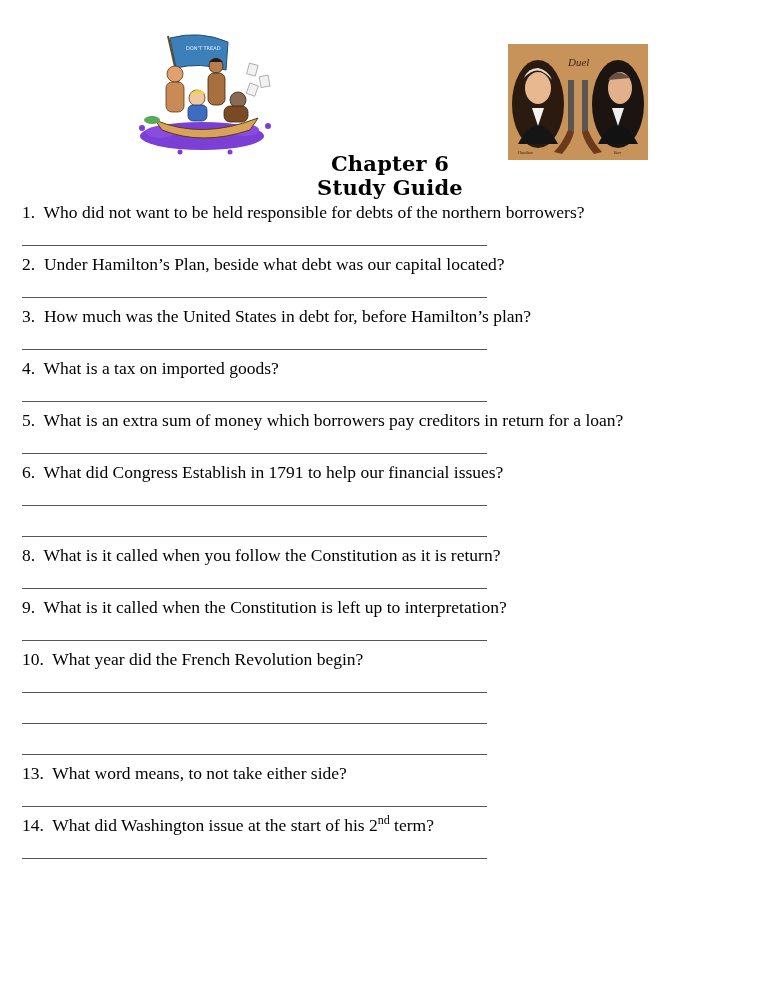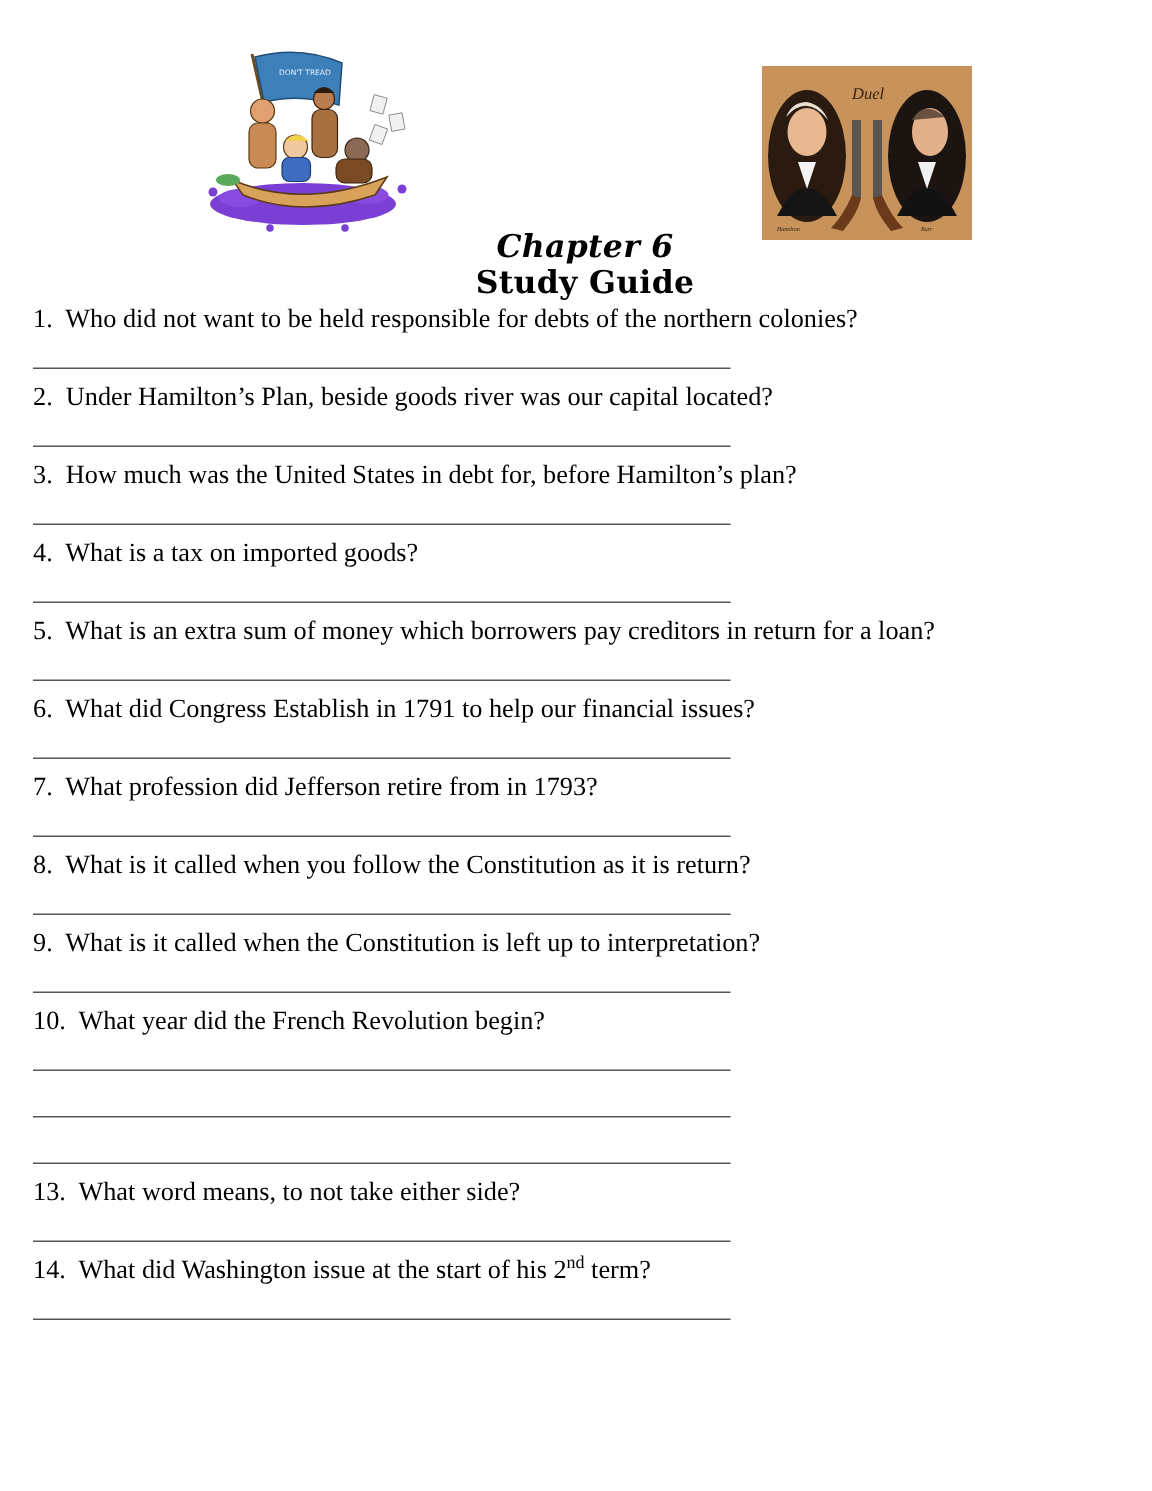--- a/index.html
+++ b/index.html
@@ -1,21 +1,21 @@
 <!DOCTYPE html>
 <html><head>
 <meta charset="utf-8">
 <style>
   html, body { margin: 0; padding: 0; background: #ffffff; }
   body { width: 768px; height: 994px; position: relative; overflow: hidden; font-family: "Liberation Serif", serif; color: #000; }
   .illus { position: absolute; text-align: center; }
   #cartoon { left: 120px; top: 28px; width: 165px; height: 130px; }
   #portraits { left: 508px; top: 44px; width: 140px; height: 116px; }
   .title { position: absolute; left: 290px; width: 200px; text-align: center; font-family: "DejaVu Serif", serif; font-weight: bold; font-size: 21px; line-height: 24px; letter-spacing: 0.2px; }
-  #title1 { top: 152px; font-style: italic; }
+  #title1 { top: 152px; }
   #title2 { top: 176px; }
   #questions { position: absolute; left: 22px; top: 202px; width: 720px; }
   .q { font-size: 17.5px; line-height: 21px; }
   .blank { width: 465px; border-bottom: 1.3px solid #555; height: 22px; margin-bottom: 8px; }
   sup { font-size: 12px; line-height: 0; vertical-align: super; }
 </style>
 </head>
 <body>
 
 <div class="illus" id="cartoon">
@@ -78,39 +78,38 @@
     <text x="60" y="22" font-size="11" font-style="italic" font-family="Liberation Serif, serif" fill="#3a2410">Duel</text>
     <text x="10" y="110" font-size="4" font-style="italic" font-family="Liberation Serif, serif" fill="#2a1a10">Hamilton</text>
     <text x="106" y="110" font-size="4" font-style="italic" font-family="Liberation Serif, serif" fill="#2a1a10">Burr</text>
   </svg>
 </div>
 
 <div class="title" id="title1">Chapter 6</div>
 <div class="title" id="title2">Study Guide</div>
 
 <div id="questions">
-  <div class="q"><span>1.</span>&nbsp; <span>Who did not want to be held responsible for debts of the northern colonies?</span></div>
+  <div class="q"><span>1.</span>&nbsp; <span>Who did not want to be held responsible for debts of the northern borrowers?</span></div>
   <div class="blank"></div>
 
-  <div class="q"><span>2.</span>&nbsp; <span>Under Hamilton’s Plan, beside goods river was our capital located?</span></div>
+  <div class="q"><span>2.</span>&nbsp; <span>Under Hamilton’s Plan, beside what debt was our capital located?</span></div>
   <div class="blank"></div>
 
   <div class="q"><span>3.</span>&nbsp; <span>How much was the United States in debt for, before Hamilton’s plan?</span></div>
   <div class="blank"></div>
 
   <div class="q"><span>4.</span>&nbsp; <span>What is a tax on imported goods?</span></div>
   <div class="blank"></div>
 
   <div class="q" style="width:670px"><span>5.</span>&nbsp; <span>What is an extra sum of money which borrowers pay creditors in return for a loan?</span></div>
   <div class="blank"></div>
 
   <div class="q"><span>6.</span>&nbsp; <span>What did Congress Establish in 1791 to help our financial issues?</span></div>
   <div class="blank"></div>
 
-  <div class="q"><span>7.</span>&nbsp; <span>What profession did Jefferson retire from in 1793?</span></div>
   <div class="blank"></div>
 
   <div class="q"><span>8.</span>&nbsp; <span>What is it called when you follow the Constitution as it is return?</span></div>
   <div class="blank"></div>
 
   <div class="q"><span>9.</span>&nbsp; <span>What is it called when the Constitution is left up to interpretation?</span></div>
   <div class="blank"></div>
 
   <div class="q"><span>10.</span>&nbsp; <span>What year did the French Revolution begin?</span></div>
   <div class="blank"></div>

